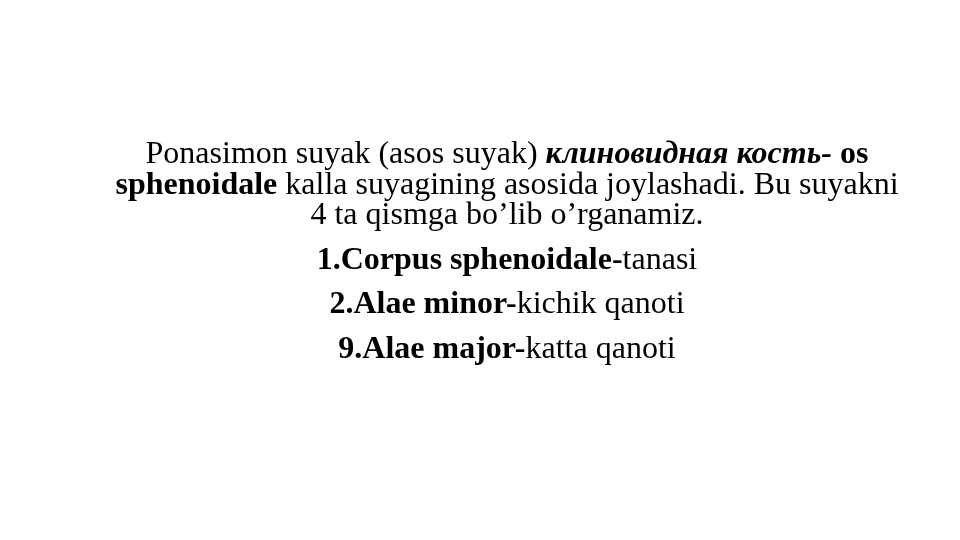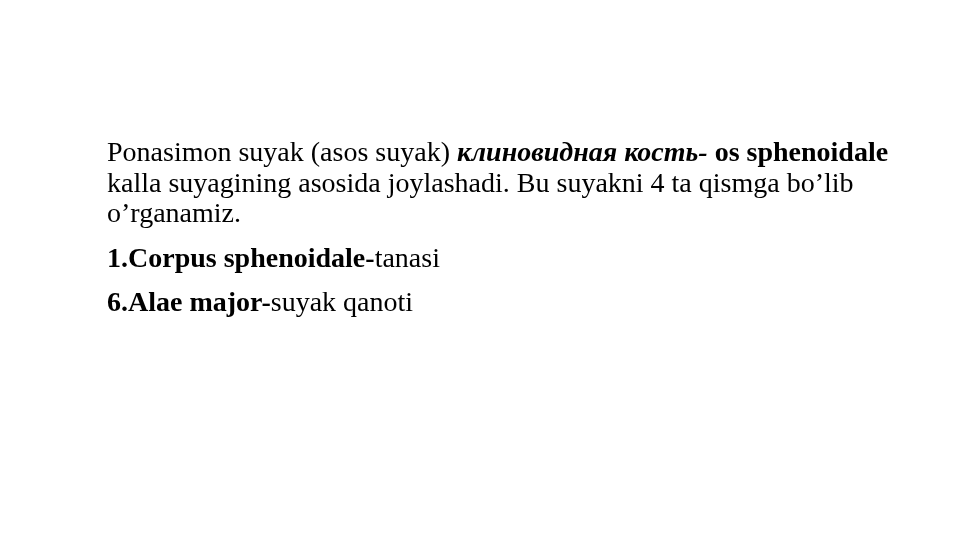--- a/index.html
+++ b/index.html
@@ -21,23 +21,23 @@
     height: 540px;
     background: #ffffff;
   }
   .text-block {
     position: absolute;
     left: 107px;
     top: 137px;
     width: 800px;
     color: #000000;
     font-family: "Liberation Serif", "DejaVu Serif", serif;
-    font-size: 28px;
+    font-size: 32px;
     line-height: 30.5px;
-    text-align: left;
+    text-align: center;
   }
   .intro-paragraph {
     margin: 0;
   }
   .bold-italic {
     font-weight: bold;
     font-style: italic;
   }
   .bold {
     font-weight: bold;
@@ -59,19 +59,20 @@
 
 <div class="slide-canvas">
   <div class="text-block">
 
     <p class="intro-paragraph"><span>Ponasimon suyak (asos suyak) </span><span class="bold-italic">клиновидная кость- </span><span class="bold">os sphenoidale</span><span> kalla suyagining asosida joylashadi. Bu suyakni 4 ta qismga bo’lib o’rganamiz.</span></p>
 
     <div class="parts-list">
 
       <div class="list-item"><span class="item-term">1.Corpus sphenoidale-</span><span class="item-definition">tanasi</span></div>
 
+      <div class="list-item"><span class="item-term">2.Alae minor-</span><span class="item-definition">kichik qanoti</span></div>
 
-      <div class="list-item"><span class="item-term">6.Alae major-</span><span class="item-definition">suyak qanoti</span></div>
+      <div class="list-item"><span class="item-term">9.Alae major-</span><span class="item-definition">katta qanoti</span></div>
 
 
     </div>
   </div>
 </div>
 
 </body></html>

